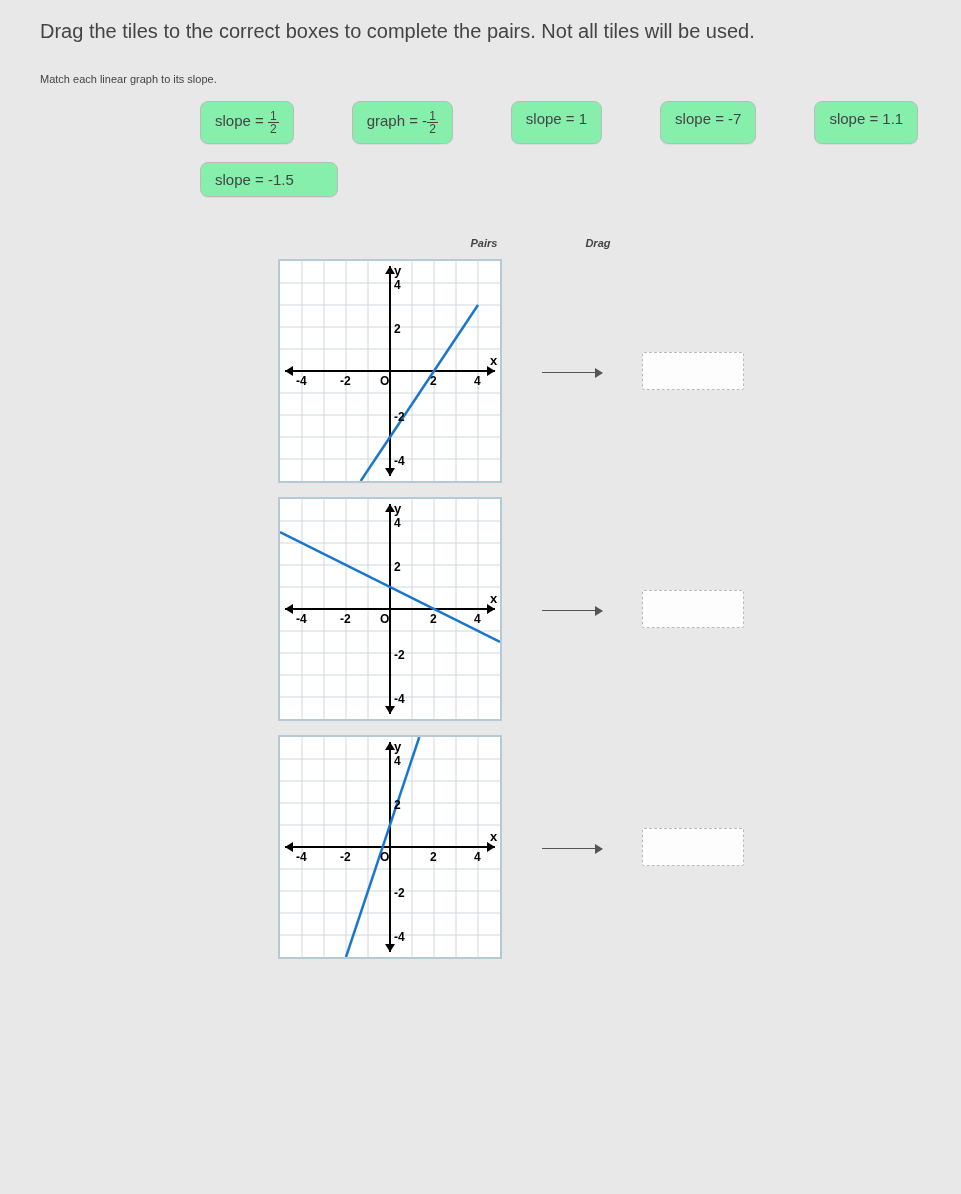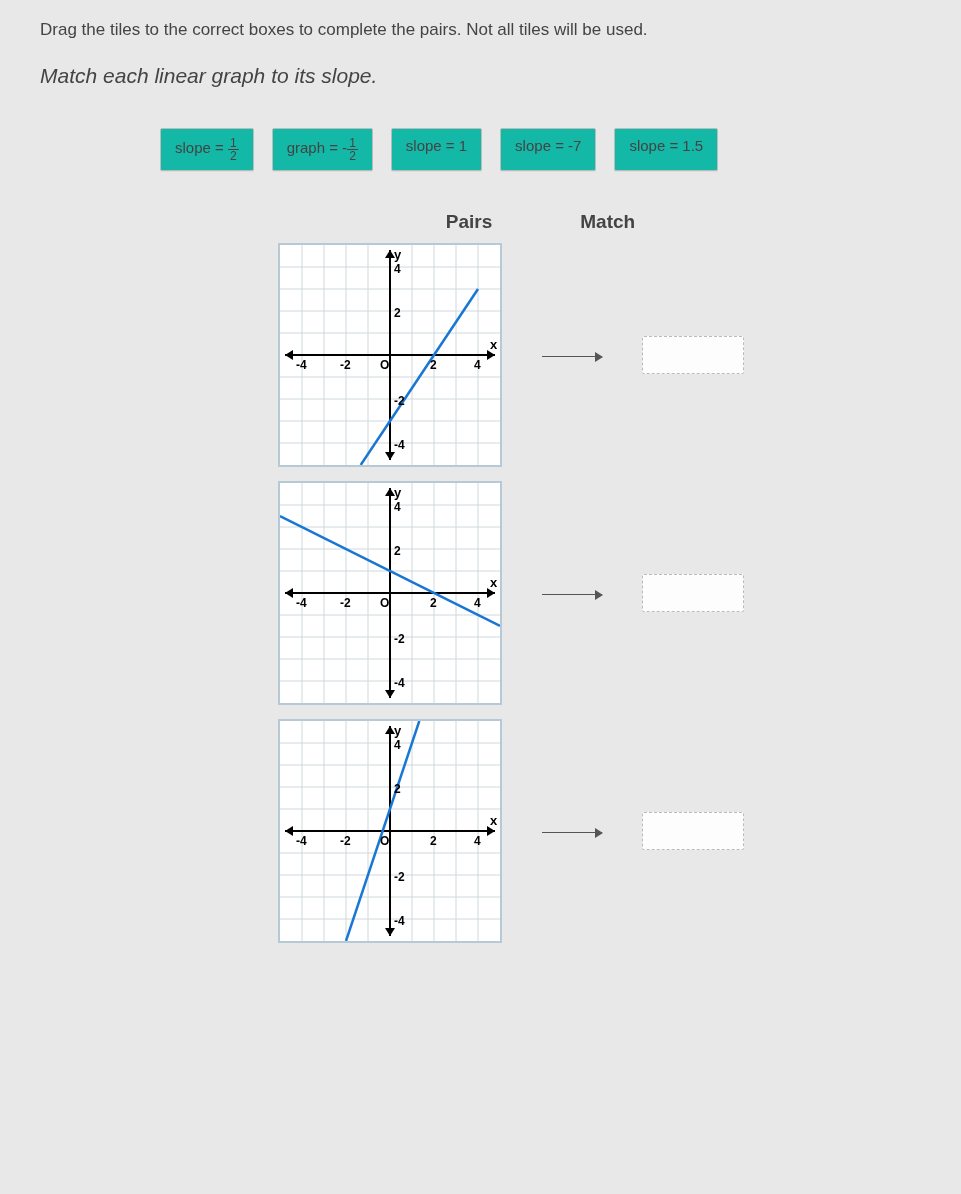--- a/index.html
+++ b/index.html
@@ -4,36 +4,37 @@
 <style>
   body {
     margin: 0;
     padding: 20px 40px;
     font-family: Arial, Helvetica, sans-serif;
     background: #e8e8e8;
     color: #444;
     width: 961px;
     box-sizing: border-box;
   }
-  .instruction { font-size: 17px; margin-bottom: 24px; }
-  .sub-instruction { font-size: 21px; margin-bottom: 40px; font-style: italic; }
+  .instruction { font-size: 20px; margin-bottom: 30px; }
+  .sub-instruction { font-size: 11px; margin-bottom: 16px; }
   .tiles-row { display:flex; flex-wrap:wrap; gap:18px; margin-left:120px; margin-bottom:40px;}
   .tile {
-    background:#14b8a6;
+    background:#86efac;
     border:1px solid #bbb;
-    border-radius:2px;
+    border-radius:8px;
     padding:8px 14px;
     font-size:15px;
     box-shadow:0 1px 0 rgba(0,0,0,0.05);
     cursor:move;
+    margin-left:40px;
   }
   .frac { display:inline-block; text-align:center; vertical-align:middle; font-size:12px; line-height:1;}
   .frac .num { display:block; border-bottom:1px solid #444; padding:0 2px;}
   .frac .den { display:block; padding:0 2px;}
-  .headers { display:flex; justify-content:center; gap:88px; font-weight:bold; font-size:19px; margin-bottom:10px; margin-left:120px;}
+  .headers { display:flex; justify-content:center; gap:88px; font-weight:bold; font-size:11px; margin-bottom:10px; margin-left:120px;font-style:italic;}
   .pair-row { display:flex; align-items:center; justify-content:center; gap:30px; margin-bottom:14px; margin-left:60px;}
   .graph-box {
     width:220px; height:220px; background:#fff; border:2px solid #b5c9d6; position:relative;
   }
   .arrow { font-size:22px; color:#555; width:80px; text-align:center;}
   .arrow-line { display:inline-block; width:60px; height:0; border-top:1.5px solid #555; vertical-align:middle; position:relative;}
   .arrow-line::after { content:''; position:absolute; right:-1px; top:-5px; border-left:8px solid #555; border-top:5px solid transparent; border-bottom:5px solid transparent;}
   .drop {
     width:100px; height:36px; background:#fdfdfd; border:1px dashed #bbb; border-radius:2px;
   }
@@ -52,26 +53,27 @@
 
 <div class="tiles-row">
   <div class="tile">
     <span>slope = </span><span class="frac"><span class="num">1</span><span class="den">2</span></span>
   </div>
   <div class="tile">
     <span>graph = -</span><span class="frac"><span class="num">1</span><span class="den">2</span></span>
   </div>
   <div class="tile"><span>slope = 1</span></div>
   <div class="tile"><span>slope = -7</span></div>
-  <div class="tile"><span>slope = 1.5</span></div>
+  <div class="tile"><span>slope = 1.1</span></div>
+  <div class="tile" style="flex-basis:100%; max-width:108px;"><span>slope = -1.5</span></div>
 </div>
 
 <div class="headers">
   <span>Pairs</span>
-  <span>Match</span>
+  <span>Drag</span>
 </div>
 
 <div class="pair-row">
   <div class="graph-box">
     <svg viewBox="0 0 220 220">
       <g>
         <line class="grid-line" x1="22" y1="0" x2="22" y2="220"></line>
           <line class="grid-line" x1="44" y1="0" x2="44" y2="220"></line>
           <line class="grid-line" x1="66" y1="0" x2="66" y2="220"></line>
           <line class="grid-line" x1="88" y1="0" x2="88" y2="220"></line>

